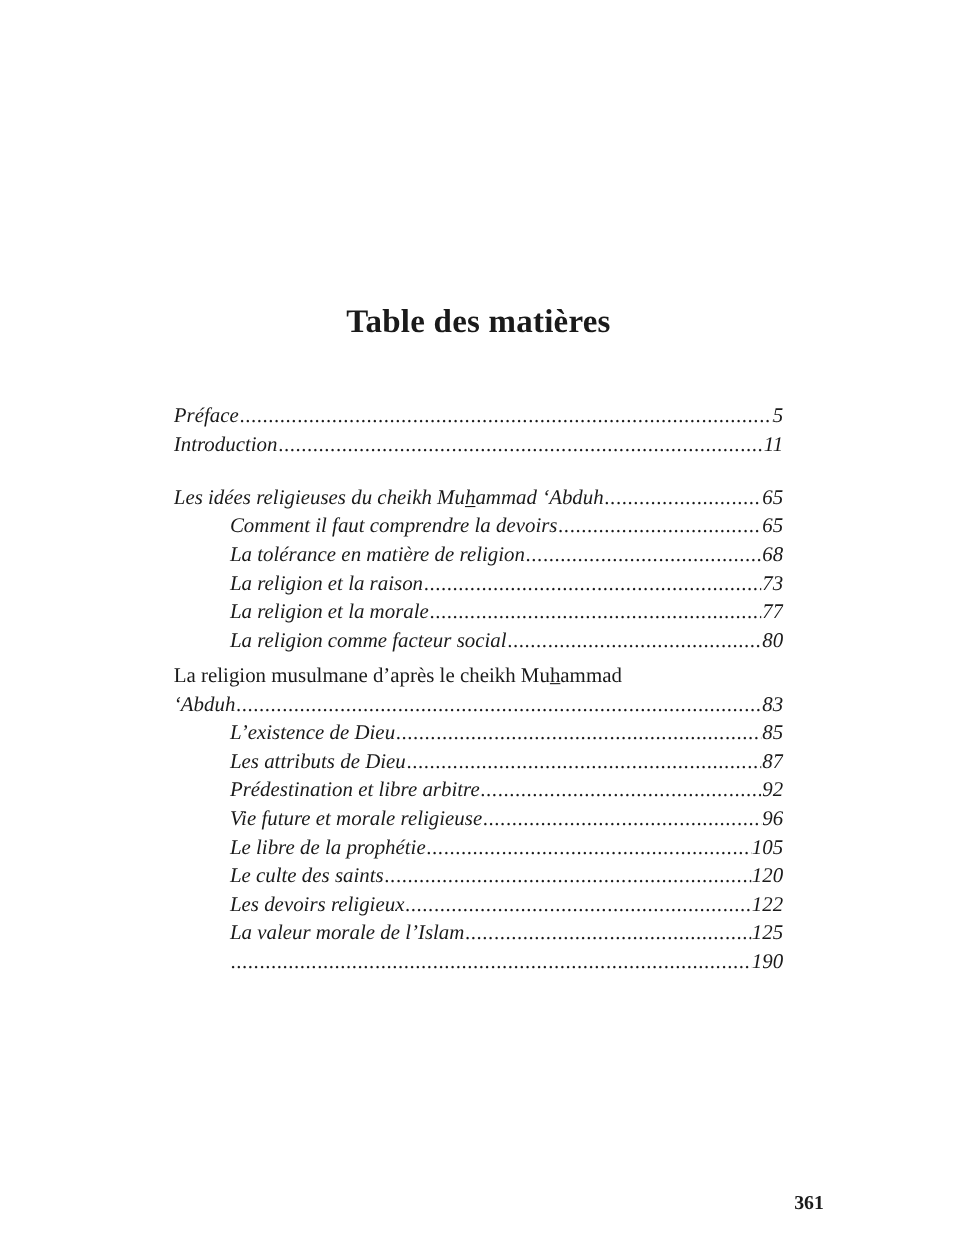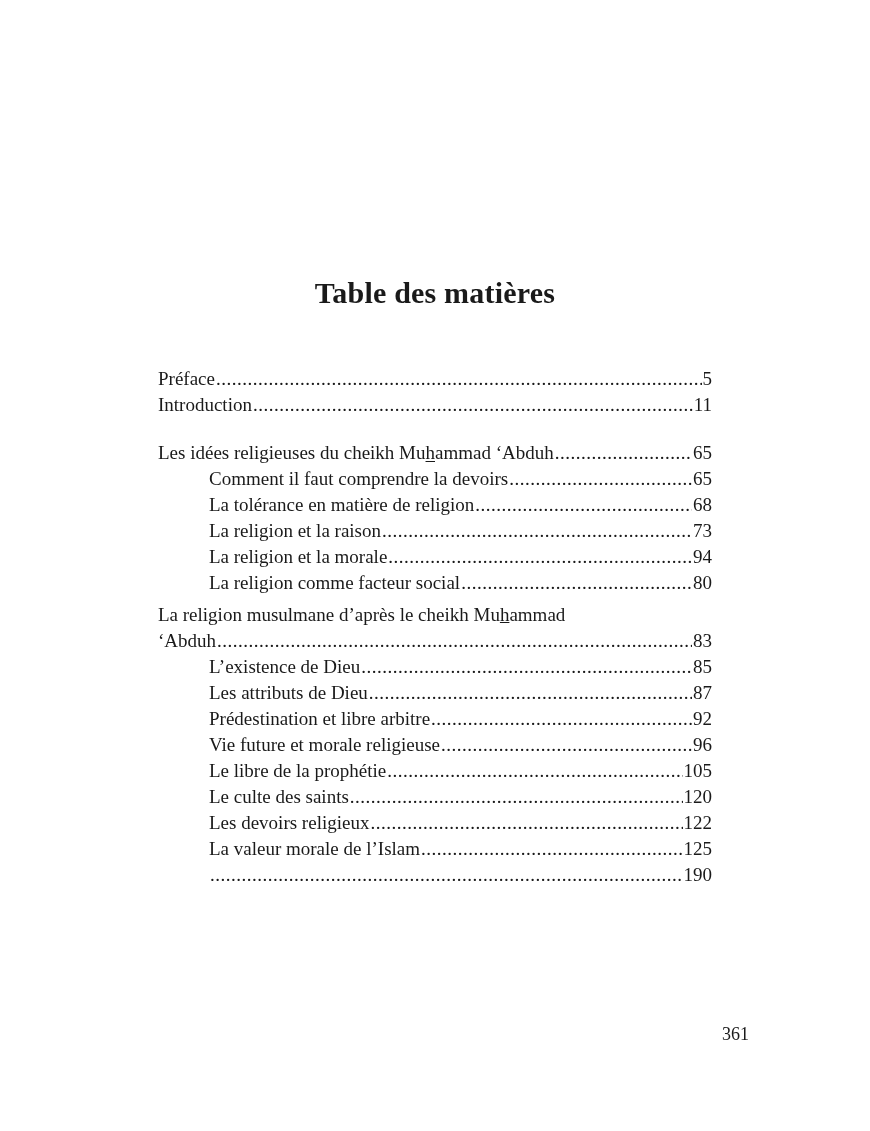--- a/index.html
+++ b/index.html
@@ -33,20 +33,21 @@
       width: 554px;
       font-size: 19px;
       line-height: 26px;
     }
     .toc-entry {
       display: flex;
       align-items: center;
       white-space: nowrap;
       overflow: hidden;
       height: 26px;
+      font-style: italic;
     }
     .toc-entry.sub {
       padding-left: 51px;
     }
     .toc-entry.group-start {
       margin-top: 22px;
     }
     .toc-entry .label {
       flex: 0 0 auto;
     }
@@ -68,24 +69,24 @@
       flex: 0 0 auto;
       text-align: right;
     }
     .toc-heading-line {
       height: 26px;
       white-space: nowrap;
       margin-top: 6px;
     }
     .page-number {
       position: absolute;
-      top: 1024px;
+      top: 1083px;
       left: 722px;
       font-size: 18px;
-      font-weight: normal;
+      font-weight: bold;
     }
   </style>
 </head>
 <body>
 
 <h1 class="page-title">Table des matières</h1>
 
 <div class="toc">
 
   <div class="toc-entry">
@@ -121,21 +122,21 @@
 
   <div class="toc-entry sub">
     <span class="label">La religion et la raison  </span>
     <span class="leader"></span>
     <span class="page">73</span>
   </div>
 
   <div class="toc-entry sub">
     <span class="label">La religion et la morale</span>
     <span class="leader"></span>
-    <span class="page">94</span>
+    <span class="page">77</span>
   </div>
 
   <div class="toc-entry sub">
     <span class="label">La religion comme facteur social  </span>
     <span class="leader"></span>
     <span class="page">80</span>
   </div>
 
   <div class="toc-heading-line">
     <span><span>La religion musulmane d’après le cheikh Mu</span><u>h</u><span>ammad</span></span>

